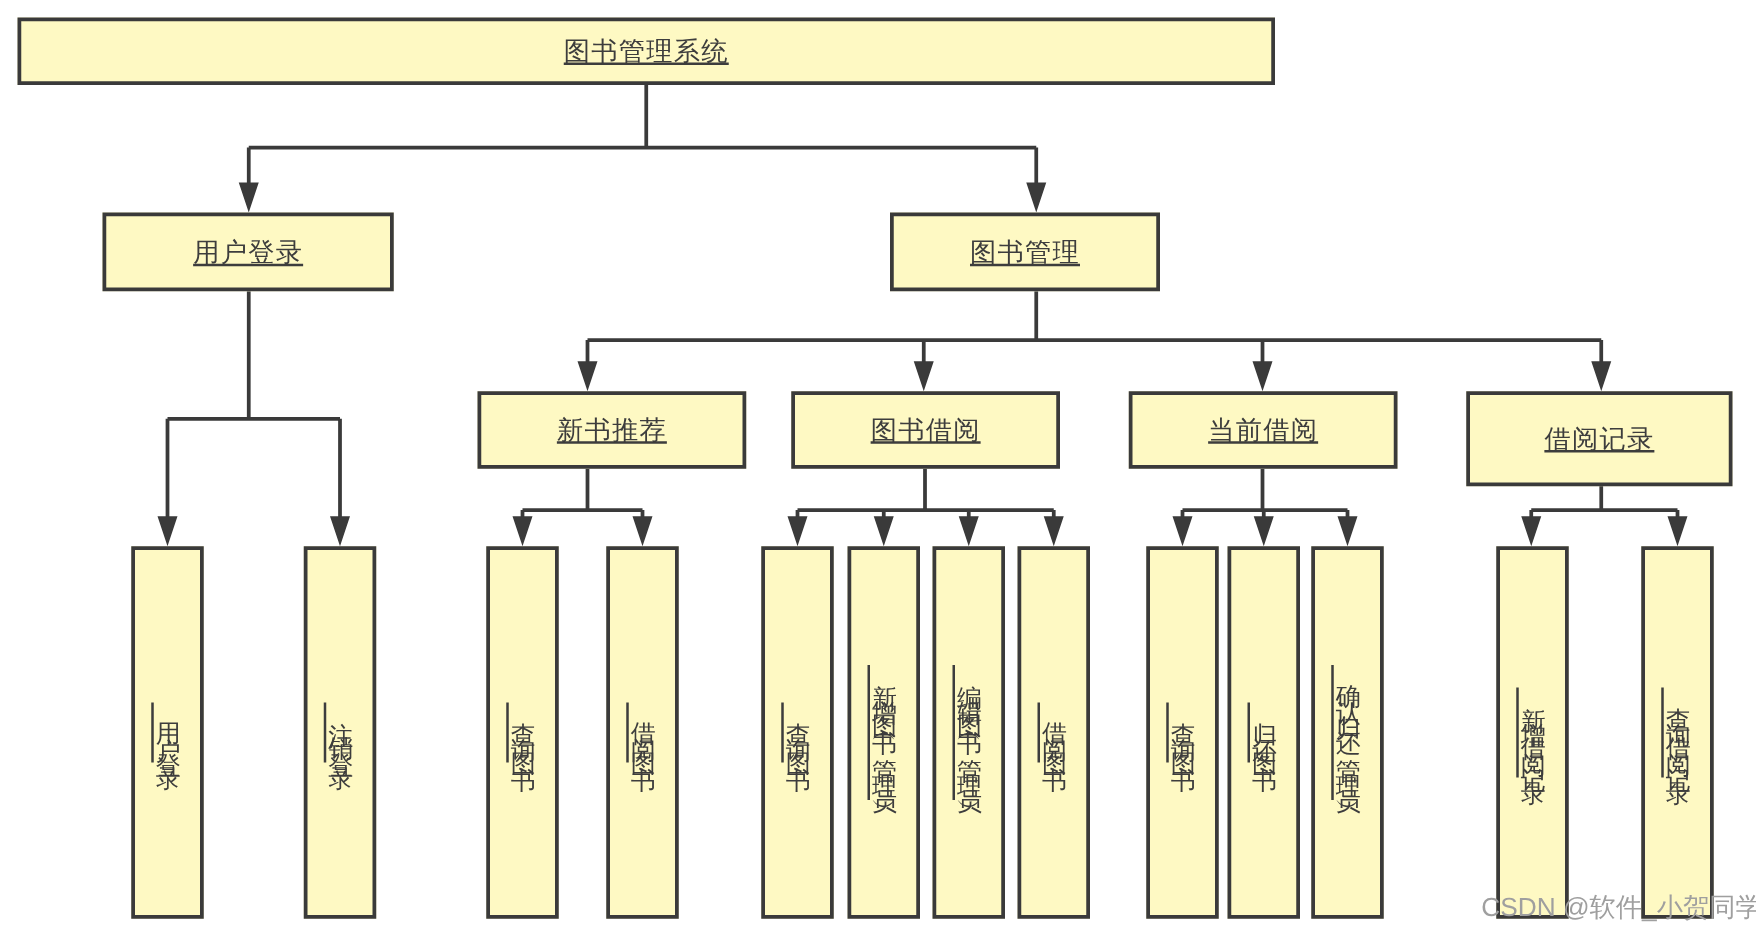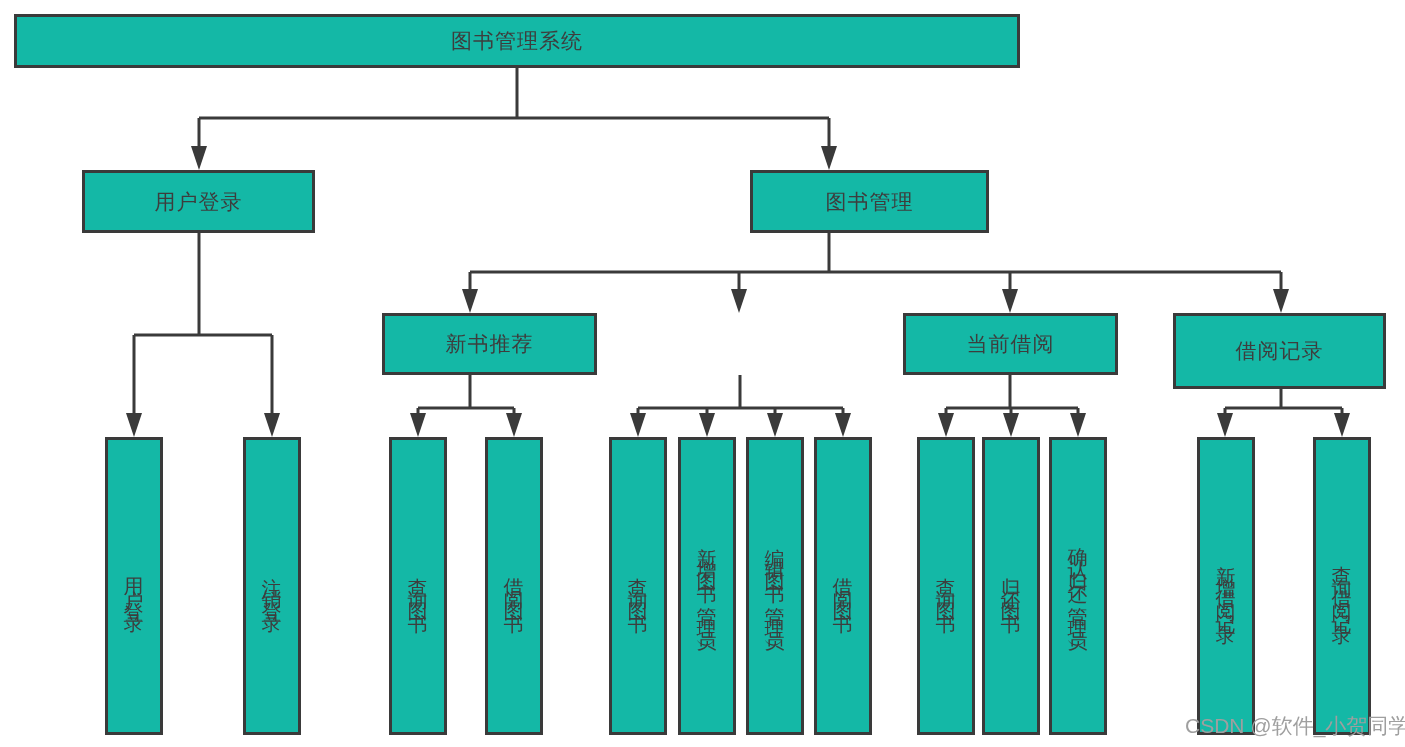--- a/index.html
+++ b/index.html
@@ -10,45 +10,46 @@
     font-family:"Liberation Sans", sans-serif;
     overflow:hidden;
   }
   svg.connectors{
     position:absolute;left:0;top:0;width:1405px;height:747px;
     pointer-events:none;
   }
   .box{
     position:absolute;
     box-sizing:border-box;
-    background:#14b8a6;
+    background:#fef9c3;
     border:3px solid #3a3a3a;
     color:#3d3d3d;
     display:flex;
     align-items:center;
     justify-content:center;
+    text-decoration:underline;
   }
   .hbox{
     font-size:21px;
     letter-spacing:1px;
     white-space:nowrap;
   }
   .vbox{
     top:437px;height:298px;width:58px;
     writing-mode:vertical-rl;
     text-orientation:mixed;
     font-size:20px;
     letter-spacing:12px;
     line-height:1;
   }
   
   .n-root{left:14px;top:14px;width:1006px;height:54px;}
   
   .n-user-login{left:82px;top:170px;width:233px;height:63px;}
-  .n-book-mgmt{left:750px;top:170px;width:239px;height:63px;}
+  .n-book-mgmt{left:712px;top:170px;width:216px;height:63px;}
   
   .n-g0{left:382px;top:313px;width:215px;height:62px;}
   .n-g1{left:633px;top:313px;width:215px;height:62px;}
   .n-g2{left:903px;top:313px;width:215px;height:62px;}
   .n-g3{left:1173px;top:313px;width:213px;height:76px;}
   
   .n-a1{left:105px;} .n-a2{left:243px;}
   .n-b1{left:389px;} .n-b2{left:485px;}
   .n-c1{left:609px;} .n-c2{left:678px;} .n-c3{left:746px;} .n-c4{left:814px;}
   .n-d1{left:917px;} .n-d2{left:982px;} .n-d3{left:1049px;}
@@ -86,20 +87,21 @@
          M1078 437 L1070 413 L1086 413 Z
          M1225 437 L1217 413 L1233 413 Z M1342 437 L1334 413 L1350 413 Z"></path>
   </svg>
 
   <div class="box hbox n-root">图书管理系统</div>
 
   <div class="box hbox n-user-login">用户登录</div>
   <div class="box hbox n-book-mgmt">图书管理</div>
 
   <div class="box hbox n-g0">新书推荐</div>
+  <div class="box hbox n-g1">图书借阅</div>
   <div class="box hbox n-g2">当前借阅</div>
   <div class="box hbox n-g3">借阅记录</div>
 
   <div class="box vbox n-a1">用户登录</div>
   <div class="box vbox n-a2">注销登录</div>
 
   <div class="box vbox n-b1">查询图书</div>
   <div class="box vbox n-b2">借阅图书</div>
 
   <div class="box vbox n-c1">查询图书</div>

